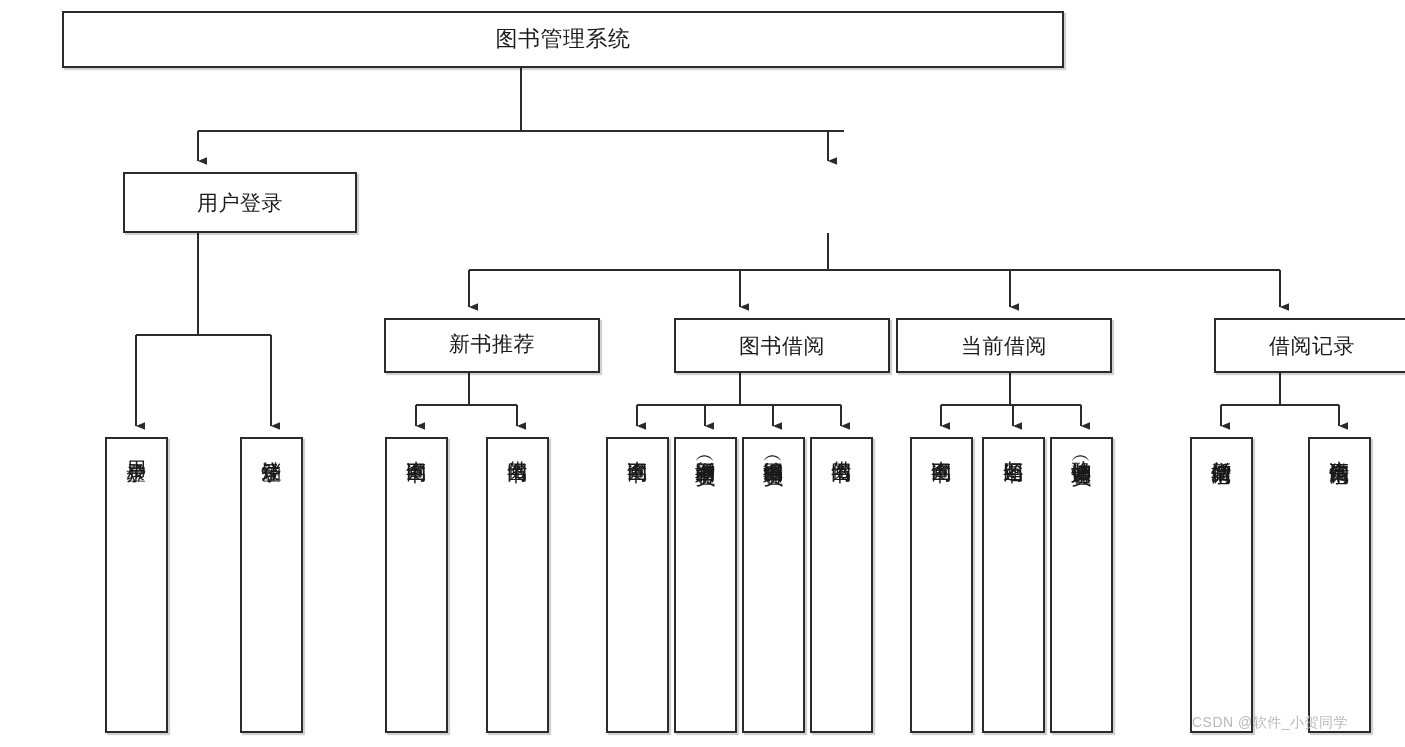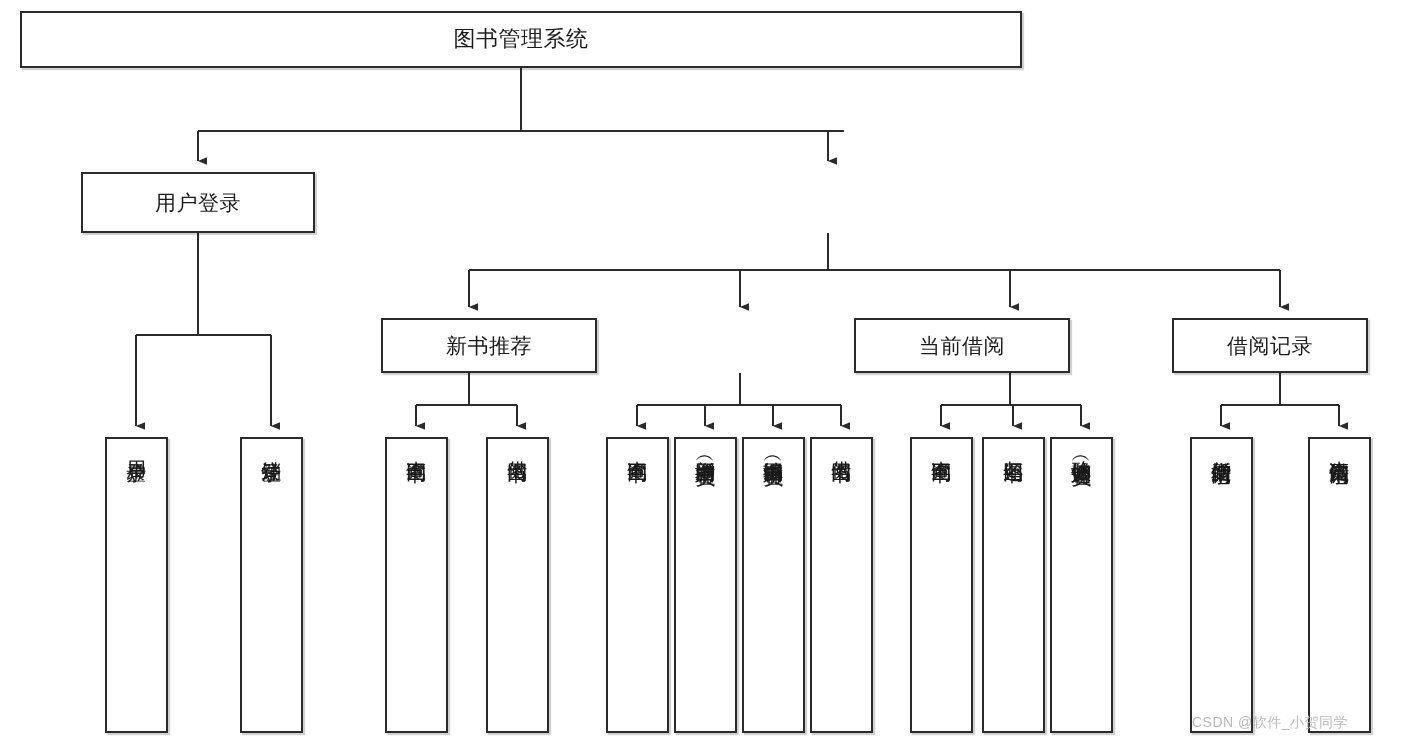--- a/index.html
+++ b/index.html
@@ -35,20 +35,21 @@
     display: flex;
     align-items: center;
     justify-content: center;
     color: #1a1a1a;
   }
   .node.horizontal {
     font-size: 21px;
     line-height: 1.1;
     letter-spacing: 0.5px;
     white-space: nowrap;
+    margin-left: 42px;
   }
   .node.root {
     font-size: 22px;
   }
   .node.vertical {
     align-items: flex-start;
     justify-content: center;
     padding-top: 6px;
   }
   .node.vertical .vtext {
@@ -124,22 +125,25 @@
   </svg>
 
   <div class="node horizontal root" style="left: 20px; top: 11px; width: 1002px; height: 57px;">
     <span>图书管理系统</span>
   </div>
 
   <div class="node horizontal" style="left: 81px; top: 172px; width: 234px; height: 61px;">
     <span>用户登录</span>
   </div>
 
-  <div class="node horizontal" style="left: 381px; top: 318px; width: 216px; height: 55px;">
+  <div class="node horizontal" style="left: 342px; top: 318px; width: 216px; height: 55px; font-family: Liberation Mono, monospace;">
     <span>新书推荐</span>
+  </div>
+  <div class="node horizontal" style="left: 632px; top: 318px; width: 216px; height: 55px;">
+    <span>图书借阅</span>
   </div>
   <div class="node horizontal" style="left: 854px; top: 318px; width: 216px; height: 55px;">
     <span>当前借阅</span>
   </div>
   <div class="node horizontal" style="left: 1172px; top: 318px; width: 196px; height: 55px;">
     <span>借阅记录</span>
   </div>
 
   <div class="node vertical" style="left: 105px; top: 437px; width: 63px; height: 296px;">
     <span class="vtext">用户登录</span>

